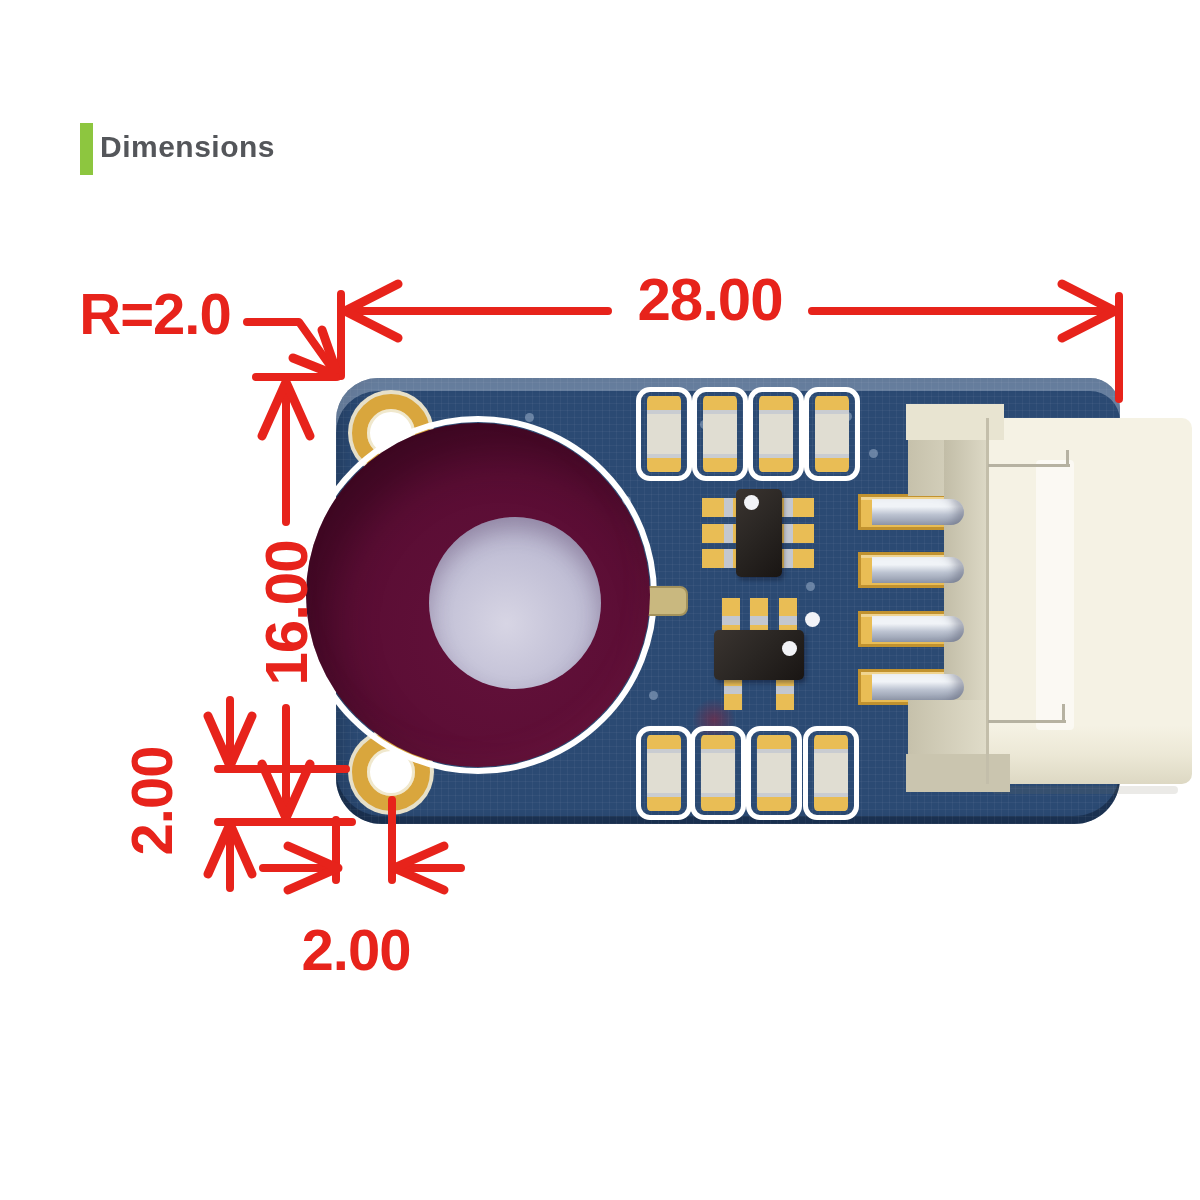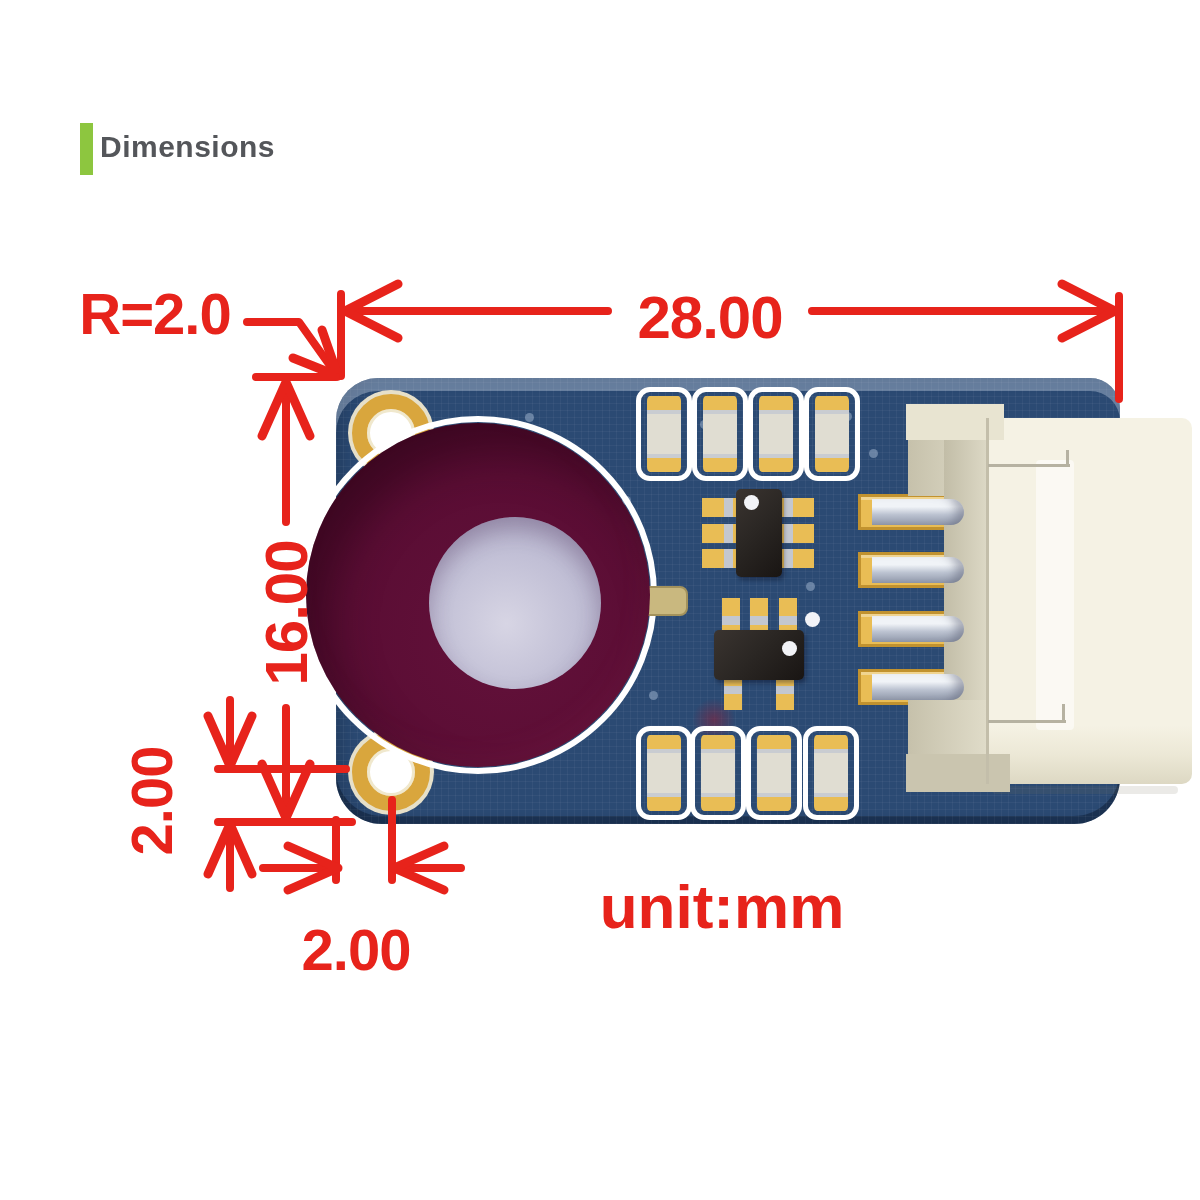--- a/index.html
+++ b/index.html
@@ -217,19 +217,18 @@
       <path class="ann head" d="M230 766 L208 716 M230 766 L252 716 M230 824 L208 874 M230 824 L252 874"></path>
     </g>
     <g>
       <path class="ann" d="M336 820 V880 M392 800 V880"></path>
       <path class="ann" d="M263 868 H330 M398 868 H461"></path>
       <path class="ann head" d="M338 868 L288 846 M338 868 L288 890 M394 868 L444 846 M394 868 L444 890"></path>
     </g>
   </svg>
 
   <div class="abs dim-label" style="left:155px;top:314px;font-size:58px">R=2.0</div>
-  <div class="abs dim-label" style="left:710px;top:318px;font-size:60px">28.00</div>
+  <div class="abs dim-label" style="left:710px;top:300px;font-size:60px">28.00</div>
   <div class="abs dim-label rot" style="left:287px;top:613px;font-size:60px">16.00</div>
   <div class="abs dim-label rot" style="left:152px;top:801px;font-size:58px">2.00</div>
   <div class="abs dim-label" style="left:356px;top:950px;font-size:58px">2.00</div>
-  <div class="abs dim-label" style="left:722px;top:907px;font-size:62px;letter-spacing:0">unit:mm</div>
 
 </div>
 
 </body></html>

